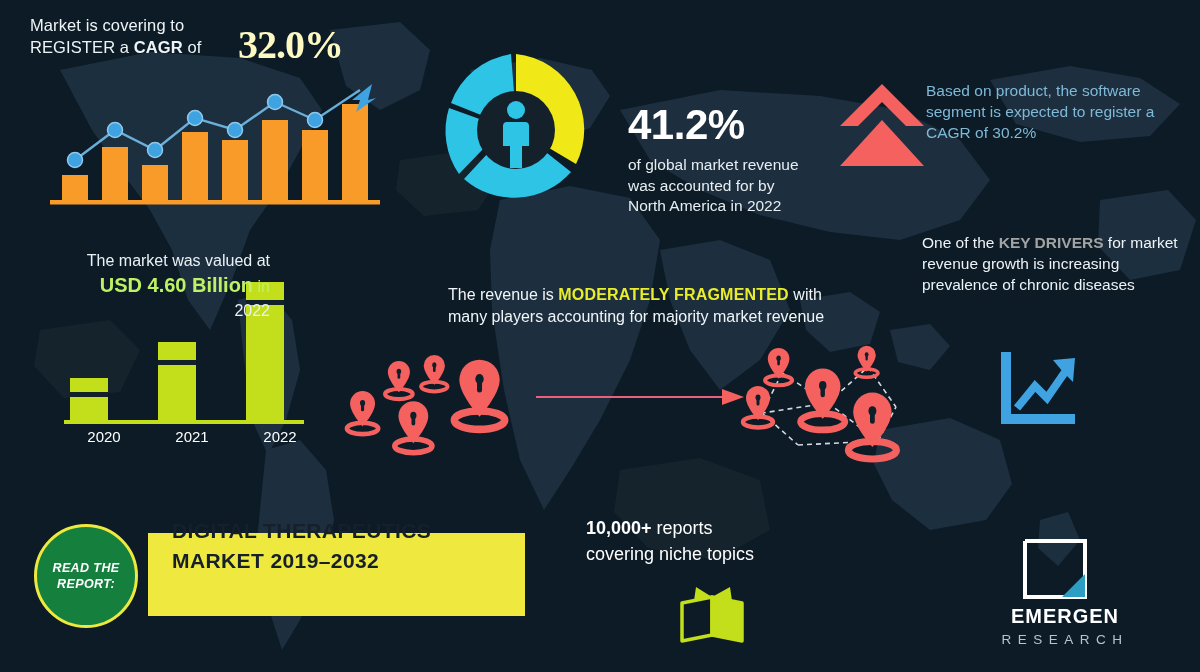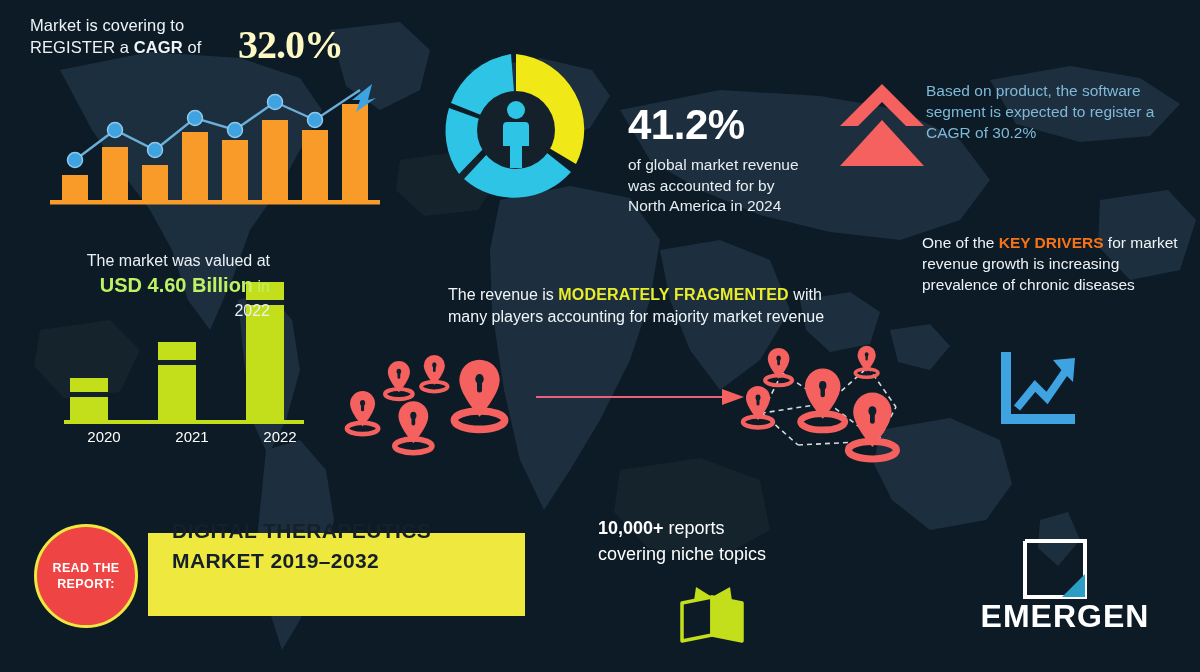--- a/index.html
+++ b/index.html
@@ -62,21 +62,21 @@
 
   
   #green-chart { left:58px; top:270px; width:250px; height:175px; z-index:4; }
   .yearlabel { position:absolute; font-size:15px; color:#ffffff; text-align:center; width:60px; }
 
   
   #key-drivers {
     left:922px; top:232px; width:270px; z-index:5;
     font-size:15.5px; line-height:21px; color:#eef3f6;
   }
-  #key-drivers b { font-weight:bold; color:#f97316; }
+  #key-drivers b { font-weight:bold; color:#a3a3a3; }
 
   
   #frag-text { left:448px; top:284px; width:380px; z-index:5;
     font-size:16px; line-height:21.5px; color:#f0f5f8; }
   #frag-text .hl { color:#e9ed2a; font-weight:bold; letter-spacing:.2px; }
 
   
   #pins-left { left:330px; top:352px; width:220px; height:110px; z-index:4; }
   #pins-right { left:728px; top:345px; width:215px; height:125px; z-index:4; }
   #flow-arrow { left:536px; top:385px; width:210px; height:24px; z-index:4; }
@@ -90,40 +90,40 @@
     background:#efe93f;
   }
   #banner-text {
     position:absolute; left:172px; top:516px; width:360px; z-index:6;
     color:#15202b; font-size:21px; font-weight:bold; line-height:30px;
     letter-spacing:.4px;
   }
   #read-circle {
     left:34px; top:524px; width:104px; height:104px; z-index:7;
     border:3px solid #efe93f; border-radius:50%;
-    background:#ef4444;
-    display:flex; align-items:center; justify-content:center;
+    background:#15803d;
+    display:flex; align-items:center; justify-content:center;font-style:italic;
   }
   #read-circle span {
     font-size:12.5px; font-weight:bold; line-height:16px;
     text-align:center; color:#ffffff; letter-spacing:.4px;
   }
 
   
-  #reports-block { left:586px; top:515px; width:230px; z-index:5;margin-left:12px; }
+  #reports-block { left:586px; top:515px; width:230px; z-index:5; }
   #reports-block .r1 { font-size:18px; line-height:26px; color:#ffffff; }
   #reports-block .r1 b { font-weight:bold; }
   #book-icon { position:absolute; left:676px; top:585px; width:72px; height:62px; z-index:5; }
 
   
   #logo { left:960px; top:538px; width:210px; height:118px; z-index:6; }
   #logo-mark { position:absolute; left:62px; top:0; width:66px; height:62px; }
   #logo-name {
     position:absolute; left:0; top:62px; width:210px; text-align:center;
-    font-size:32px; font-weight:bold; letter-spacing:1px; color:#ffffff;
+    font-size:20px; font-weight:bold; letter-spacing:1px; color:#ffffff;
     line-height:32px;
   }
   #logo-sub {
     position:absolute; left:0; top:94px; width:210px; text-align:center;
     font-size:13.5px; letter-spacing:6.5px; color:#b7c4cb; line-height:16px;
   }
 </style>
 </head>
 <body>
 
@@ -207,21 +207,21 @@
     <circle cx="84" cy="84" r="39" fill="#14212b"></circle>
 
     <g fill="#2ec4e6">
       <circle cx="84" cy="64" r="9"></circle>
       <path d="M75,76 h18 a4,4 0 0 1 4,4 v20 h-7 v22 h-12 v-22 h-7 v-20 a4,4 0 0 1 4,-4 Z"></path>
     </g>
   </svg>
 
   <div id="na-block" class="abs">
     <div id="na-pct">41.2%</div>
-    <div id="na-desc">of global market revenue was accounted for by North America in 2024</div>
+    <div id="na-desc">of global market revenue was accounted for by North America in 2022</div>
   </div>
 
   <svg id="chevrons" class="abs" viewBox="0 0 88 88">
     <path d="M44,4 L86,46 L68,46 L44,22 L20,46 L2,46 Z" fill="#f4615f"></path>
     <path d="M44,40 L86,86 L2,86 Z" fill="#f4615f"></path>
   </svg>
 
   <div id="software-text" class="abs">Based on product, the software segment is expected to register a CAGR of  30.2%</div>
 
   <div id="value-block" class="abs">
@@ -362,15 +362,16 @@
     <path d="M36,12 L54,2 L56,16 Z" fill="#c3de1a"></path>
   </svg>
 
   <div id="logo" class="abs">
     <svg id="logo-mark" viewBox="0 0 66 62">
       <path d="M3,3 h60 v36" fill="none" stroke="#ffffff" stroke-width="4"></path>
       <path d="M63,39 v20 h-60 v-56" fill="none" stroke="#ffffff" stroke-width="4"></path>
       <path d="M63,36 L63,59 L40,59 Z" fill="#2c9ec4"></path>
     </svg>
     <div id="logo-name">EMERGEN</div>
+    <div id="logo-sub">RESEARCH</div>
   </div>
 
 </div>
 
 </body></html>

